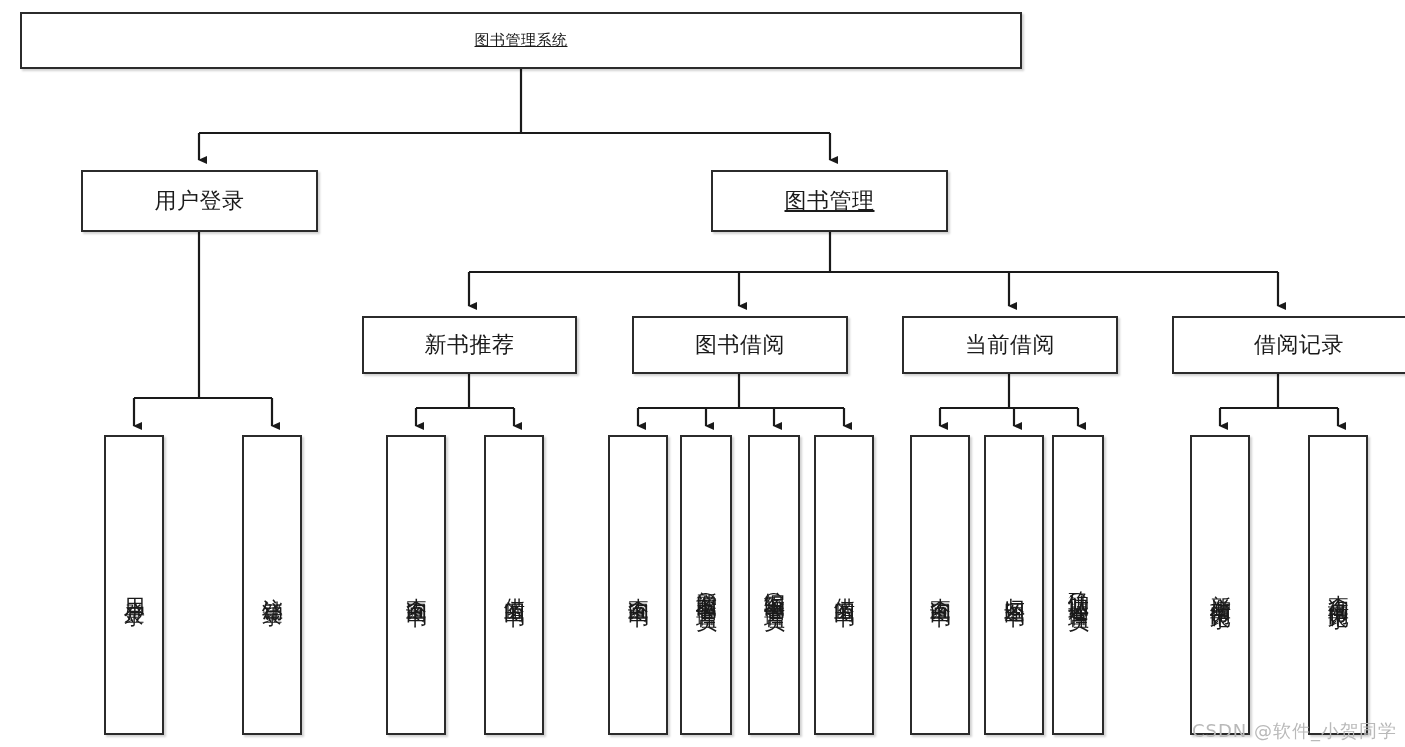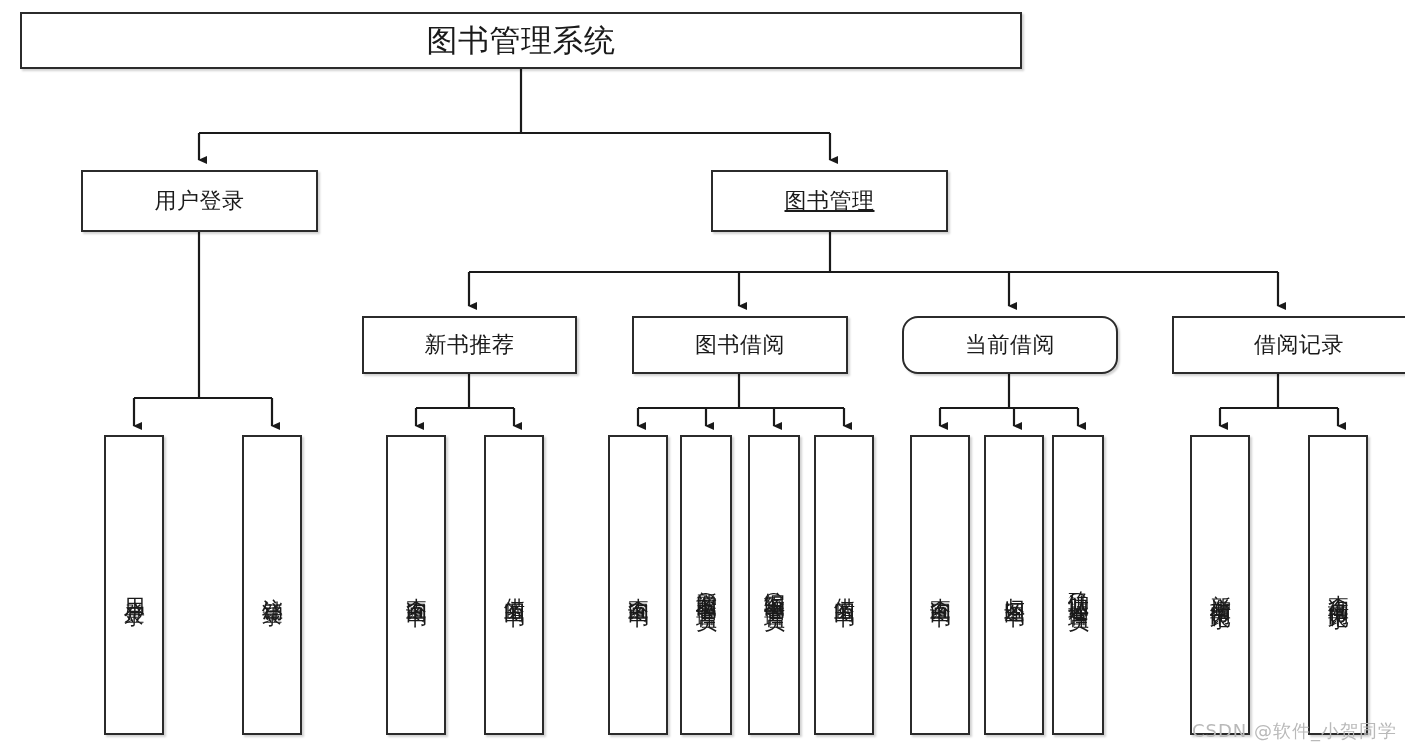--- a/index.html
+++ b/index.html
@@ -40,21 +40,21 @@
   .node .label {
     text-align: center;
     line-height: 1.18;
     letter-spacing: 0.5px;
   }
   
   .node.horiz .label {
     writing-mode: horizontal-tb;
     font-size: 22px;
   }
-  .node.root .label { font-size: 31px; }
+  .node.root .label { font-size: 15px; text-decoration: underline; }
   
   .node.vert {
     align-items: center;
     justify-content: center;
     padding-top: 4px;
   }
   .node.vert .label {
     writing-mode: vertical-rl;
     text-orientation: upright;
     font-size: 21px;
@@ -139,21 +139,21 @@
   <div class="node horiz" style="left:711px;top:170px;width:237px;height:62px;text-decoration:underline;">
     <span class="label">图书管理</span>
   </div>
 
   <div class="node horiz" style="left:362px;top:316px;width:215px;height:58px;">
     <span class="label">新书推荐</span>
   </div>
   <div class="node horiz" style="left:632px;top:316px;width:216px;height:58px;">
     <span class="label">图书借阅</span>
   </div>
-  <div class="node horiz" style="left:902px;top:316px;width:216px;height:58px;border-radius:16px;">
+  <div class="node horiz" style="left:902px;top:316px;width:216px;height:58px;">
     <span class="label">当前借阅</span>
   </div>
   <div class="node horiz" style="left:1172px;top:316px;width:254px;height:58px;font-family:Liberation Serif, serif;">
     <span class="label">借阅记录</span>
   </div>
 
   <div class="node vert" style="left:104px;top:435px;width:60px;height:300px;">
     <span class="label">用户登录</span>
   </div>
   <div class="node vert" style="left:242px;top:435px;width:60px;height:300px;">

